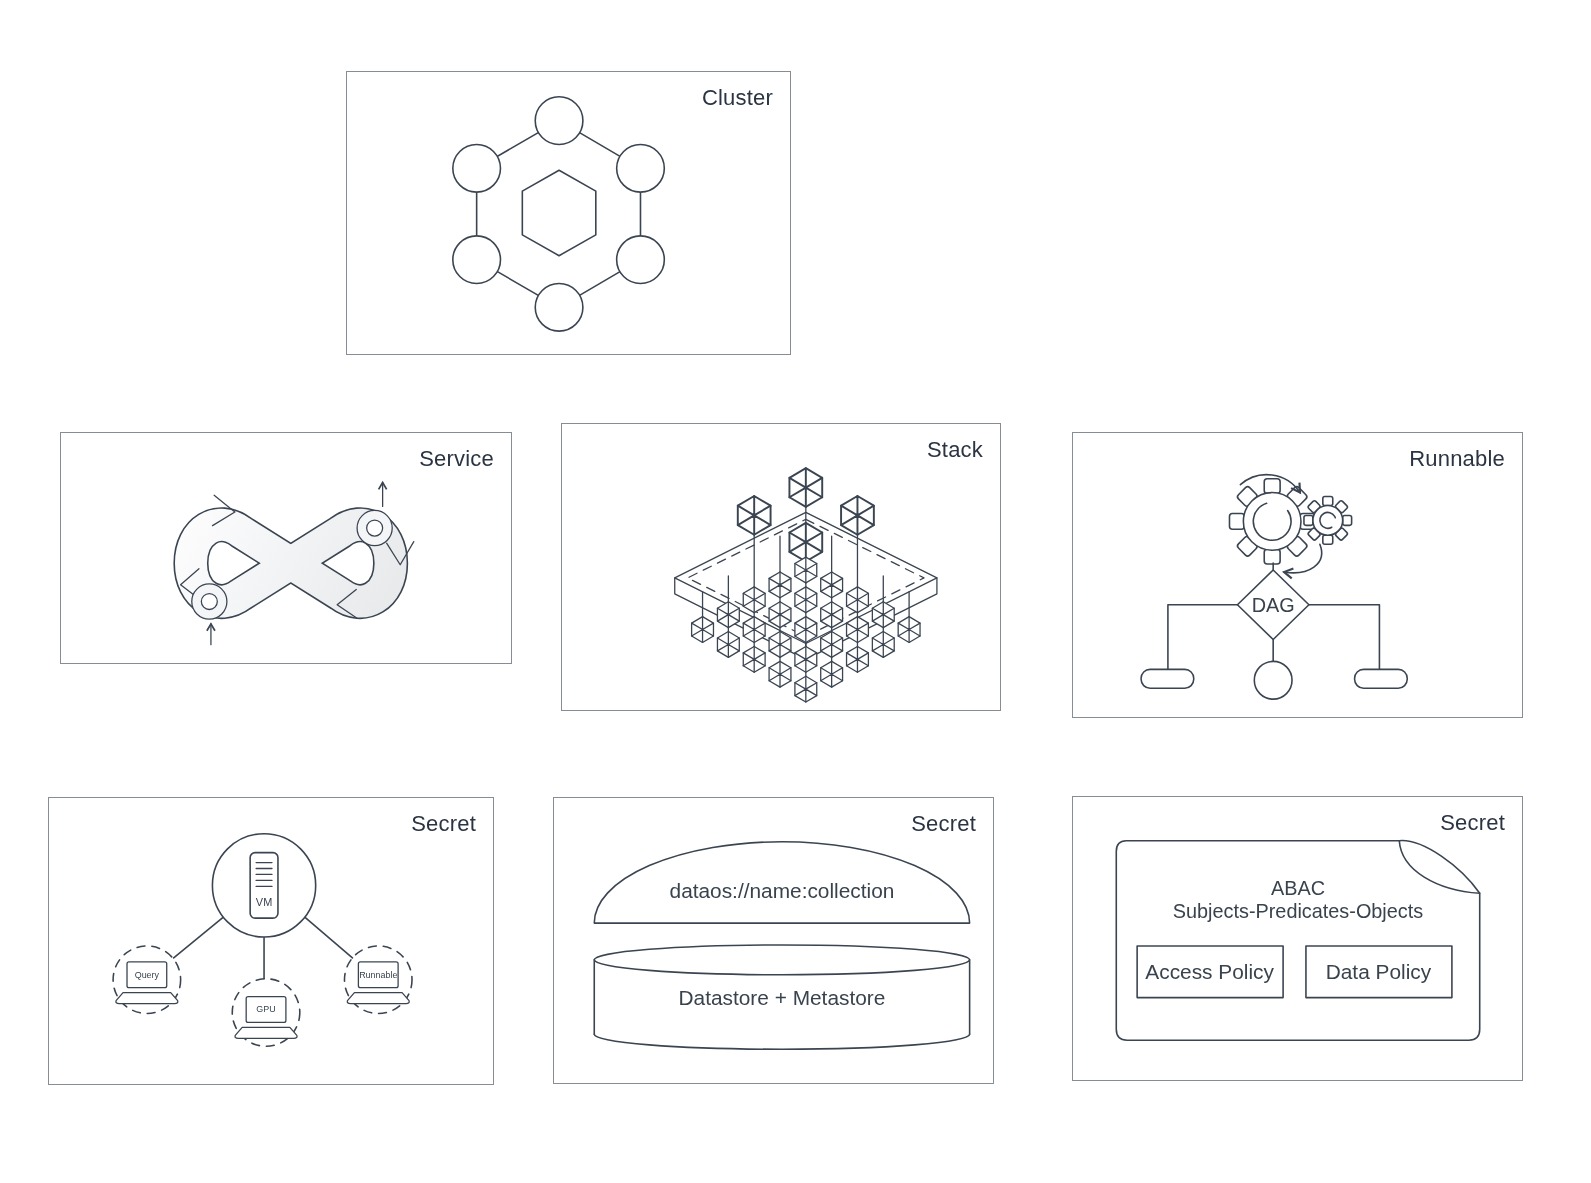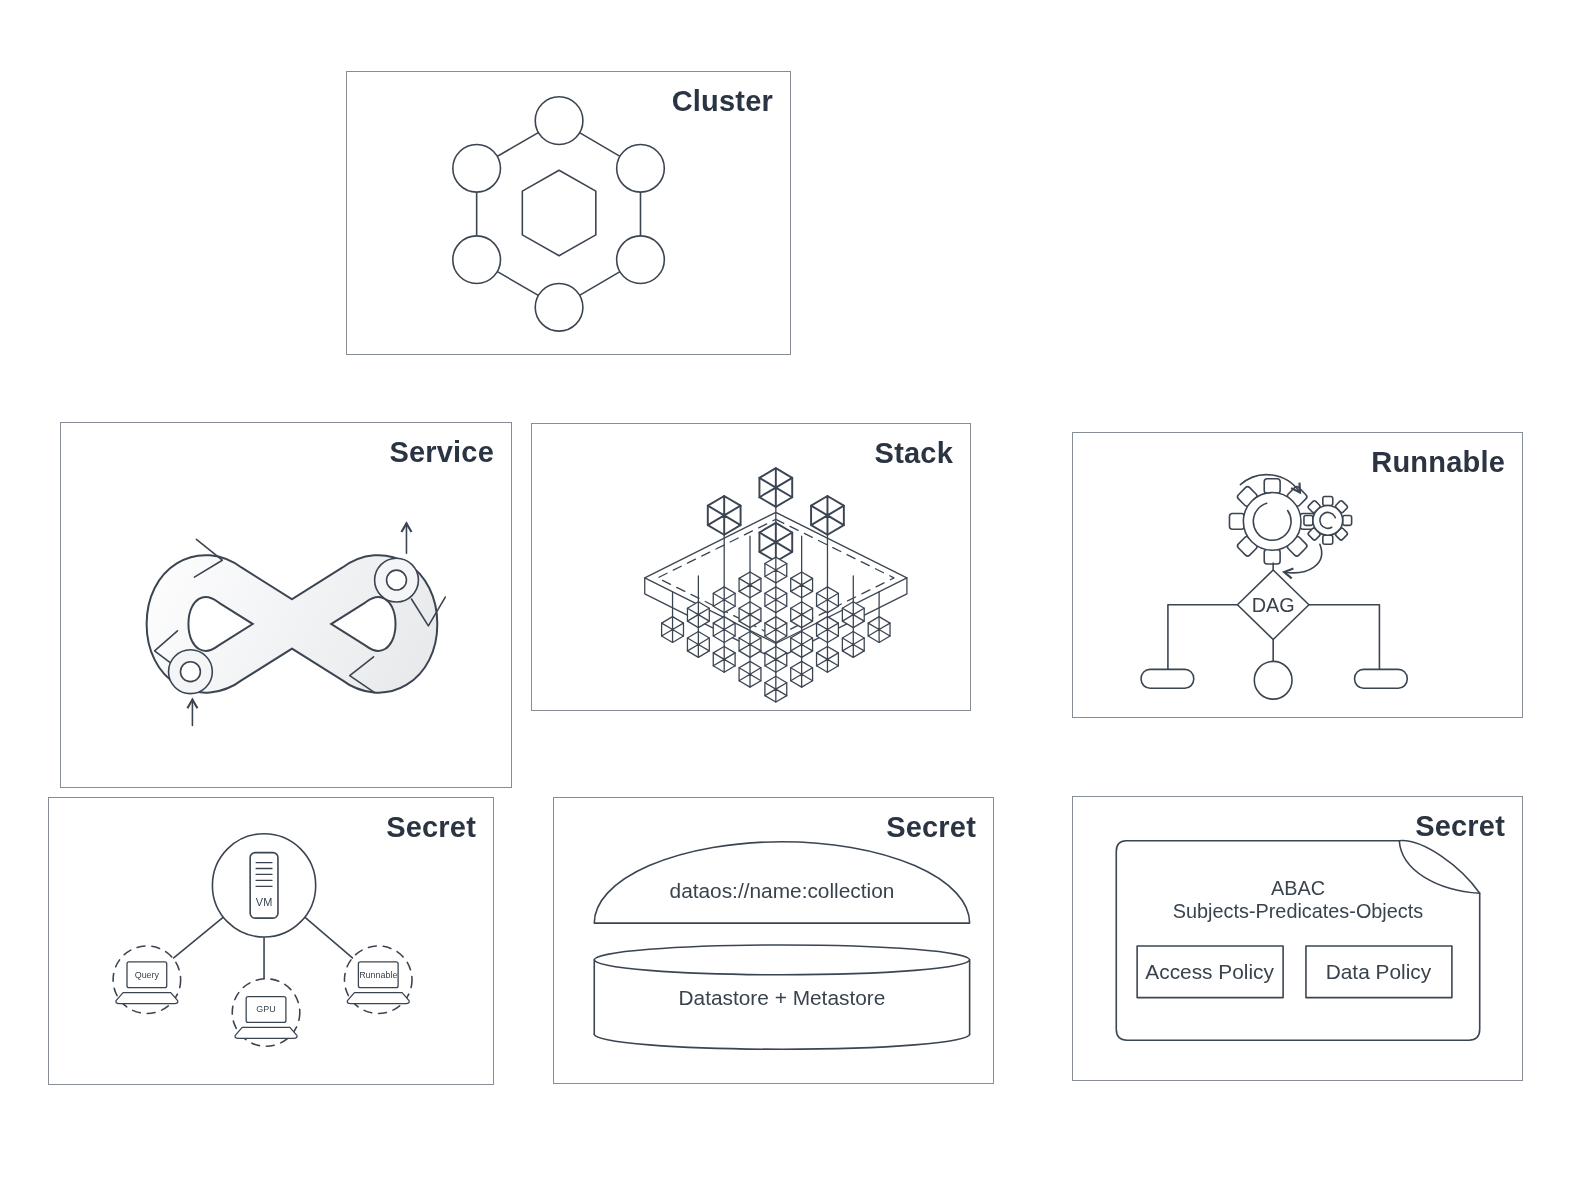--- a/index.html
+++ b/index.html
@@ -1,20 +1,20 @@
 <!DOCTYPE html>
 <html><head>
 <meta charset="utf-8">
 <style>
   html,body{margin:0;padding:0;background:#ffffff;}
   #canvas{position:relative;width:1591px;height:1183px;background:#ffffff;overflow:hidden;
           font-family:"Liberation Sans",sans-serif;}
   .card{position:absolute;background:#ffffff;border:1.6px solid #878d95;box-sizing:border-box;}
   .card svg{position:absolute;left:0;top:0;width:100%;height:100%;display:block;}
-  .title{position:absolute;top:13px;right:17px;font-weight:700;font-size:29px;
+  .title{position:absolute;top:13px;right:17px;font-weight:400;font-size:22px;
          color:#2b3442;letter-spacing:.2px;line-height:1.15;}
   .ink{stroke:#3b4552;fill:none;stroke-width:1.6;stroke-linecap:round;stroke-linejoin:round;}
   .fw{fill:#ffffff;}
   .rg{fill:#f4f5f6;}
   .thin{stroke-width:1.3;}
   .dsh{stroke-dasharray:9 7;}
   .dshc{stroke-dasharray:8 7;}
   .lbl{font-family:"Liberation Sans",sans-serif;fill:#39434e;stroke:none;}
 </style>
 </head>
@@ -32,21 +32,21 @@
         <circle class="fw" cx="130" cy="189" r="24"></circle>
         <circle class="fw" cx="295" cy="189" r="24"></circle>
         <circle class="fw" cx="213" cy="237" r="24"></circle>
         <polygon class="fw" points="213,99 250,120 250,164 213,185 176,164 176,120"></polygon>
       </g>
     </svg>
     <div class="title">Cluster</div>
   </div>
 
 
-  <div class="card" style="left:60px;top:422px;width:452px;height:366px">
+  <div class="card" style="left:60px;top:432px;width:452px;height:232px">
     <svg viewBox="0 0 452 288">
       <defs>
         <linearGradient id="bandg" gradientUnits="userSpaceOnUse" x1="100" y1="90" x2="360" y2="230">
           <stop offset="0" stop-color="#fdfdfe"></stop>
             <stop offset="1" stop-color="#e7e9eb"></stop>
         </linearGradient>
         <marker id="ah1" viewBox="0 0 10 10" refX="8" refY="5" markerWidth="9" markerHeight="9" orient="auto">
           <path d="M2,1.5 L8,5 L2,8.5" fill="none" stroke="#3b4552" stroke-width="1.5"></path>
         </marker>
       </defs>
@@ -67,21 +67,21 @@
         <circle class="fw" cx="130" cy="211" r="10"></circle>
         <circle class="rg" cx="337" cy="119" r="22"></circle>
         <circle class="fw" cx="337" cy="119" r="10"></circle>
         <path d="M347,92 L347,62" marker-end="url(#ah1)"></path>
         <path d="M132,265 L132,239" marker-end="url(#ah1)"></path>
       </g>
     </svg>
     <div class="title">Service</div>
   </div>
 
-  <div class="card" style="left:531px;top:423px;width:440px;height:288px">
+  <div class="card" style="left:561px;top:423px;width:440px;height:288px">
     <svg viewBox="0 0 440 288">
       <defs>
         <g id="cube">
           <polygon class="fw" points="0,-13 11,-6.5 11,6.5 0,13 -11,6.5 -11,-6.5"></polygon>
           <path d="M0,0 L0,-13 M0,0 L11,-6.5 M0,0 L11,6.5 M0,0 L0,13 M0,0 L-11,6.5 M0,0 L-11,-6.5"></path>
         </g>
       </defs>
       <g class="ink thin">
         <g>
           <path class="dsh" d="M245,96 L364,155 L245,214 L126,155 Z"></path>

